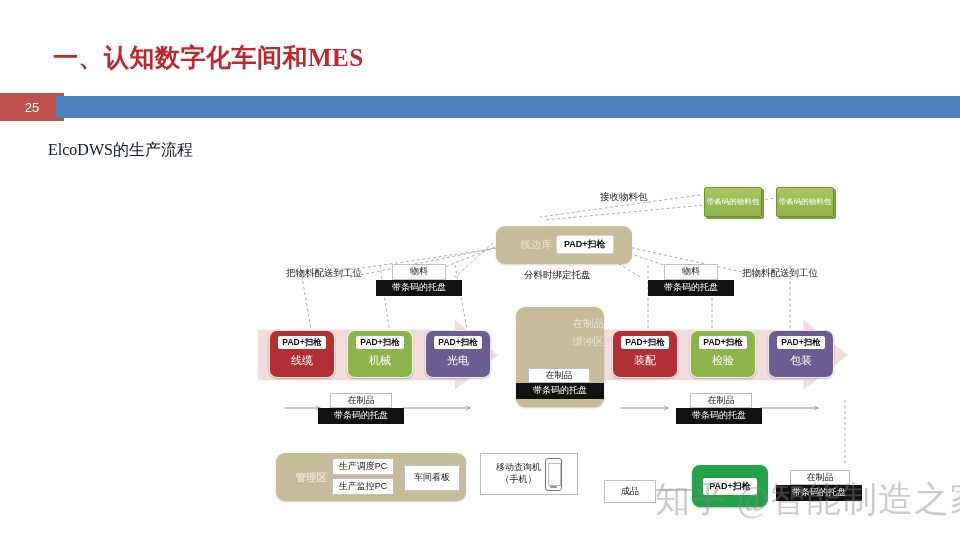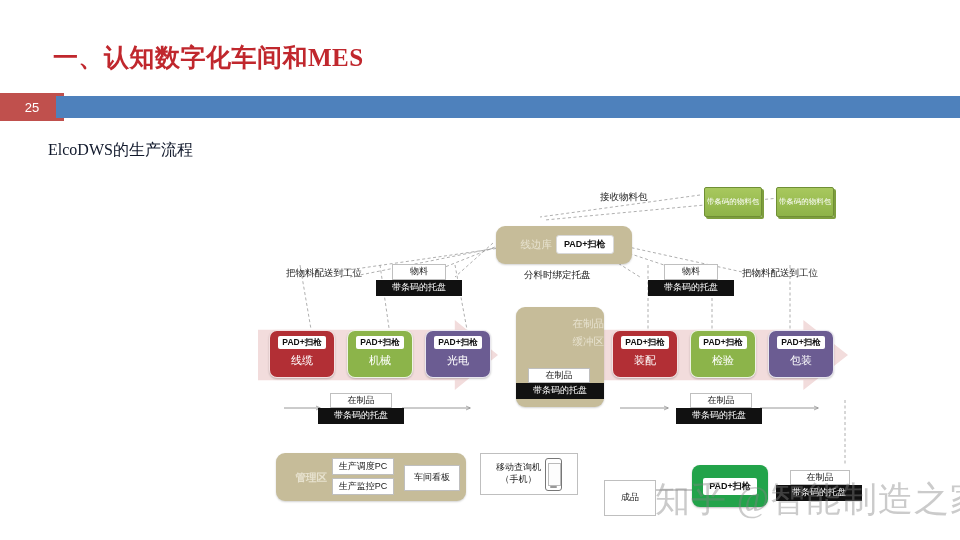--- a/index.html
+++ b/index.html
@@ -277,21 +277,21 @@
     <div class="wbox" style="left:404px; top:300px; width:56px; height:26px;">车间看板</div>
 
     <div class="wbox" style="left:480px; top:288px; width:98px; height:42px; flex-direction:row; gap:4px; align-items:center;">
       <span style="display:flex; flex-direction:column; align-items:center;">
         <span>移动查询机</span>
         <span>（手机）</span>
       </span>
       <span class="phone" style="position:relative; left:0; top:0;"></span>
     </div>
 
-    <div class="wbox" style="left:604px; top:315px; width:52px; height:36px;">成品</div>
+    <div class="wbox" style="left:604px; top:315px; width:52px; height:23px;">成品</div>
 
     <div class="green-pad" style="left:692px; top:300px; width:76px; height:42px;">
       <span class="pad">PAD+扫枪</span>
     </div>
 
     <div class="wbox" style="left:790px; top:305px; width:60px; height:15px;">在制品</div>
     <div class="bbox" style="left:776px; top:320px; width:86px; height:16px;">带条码的托盘</div>
   </div>
 
   <div class="watermark">知乎 @智能制造之家</div>

